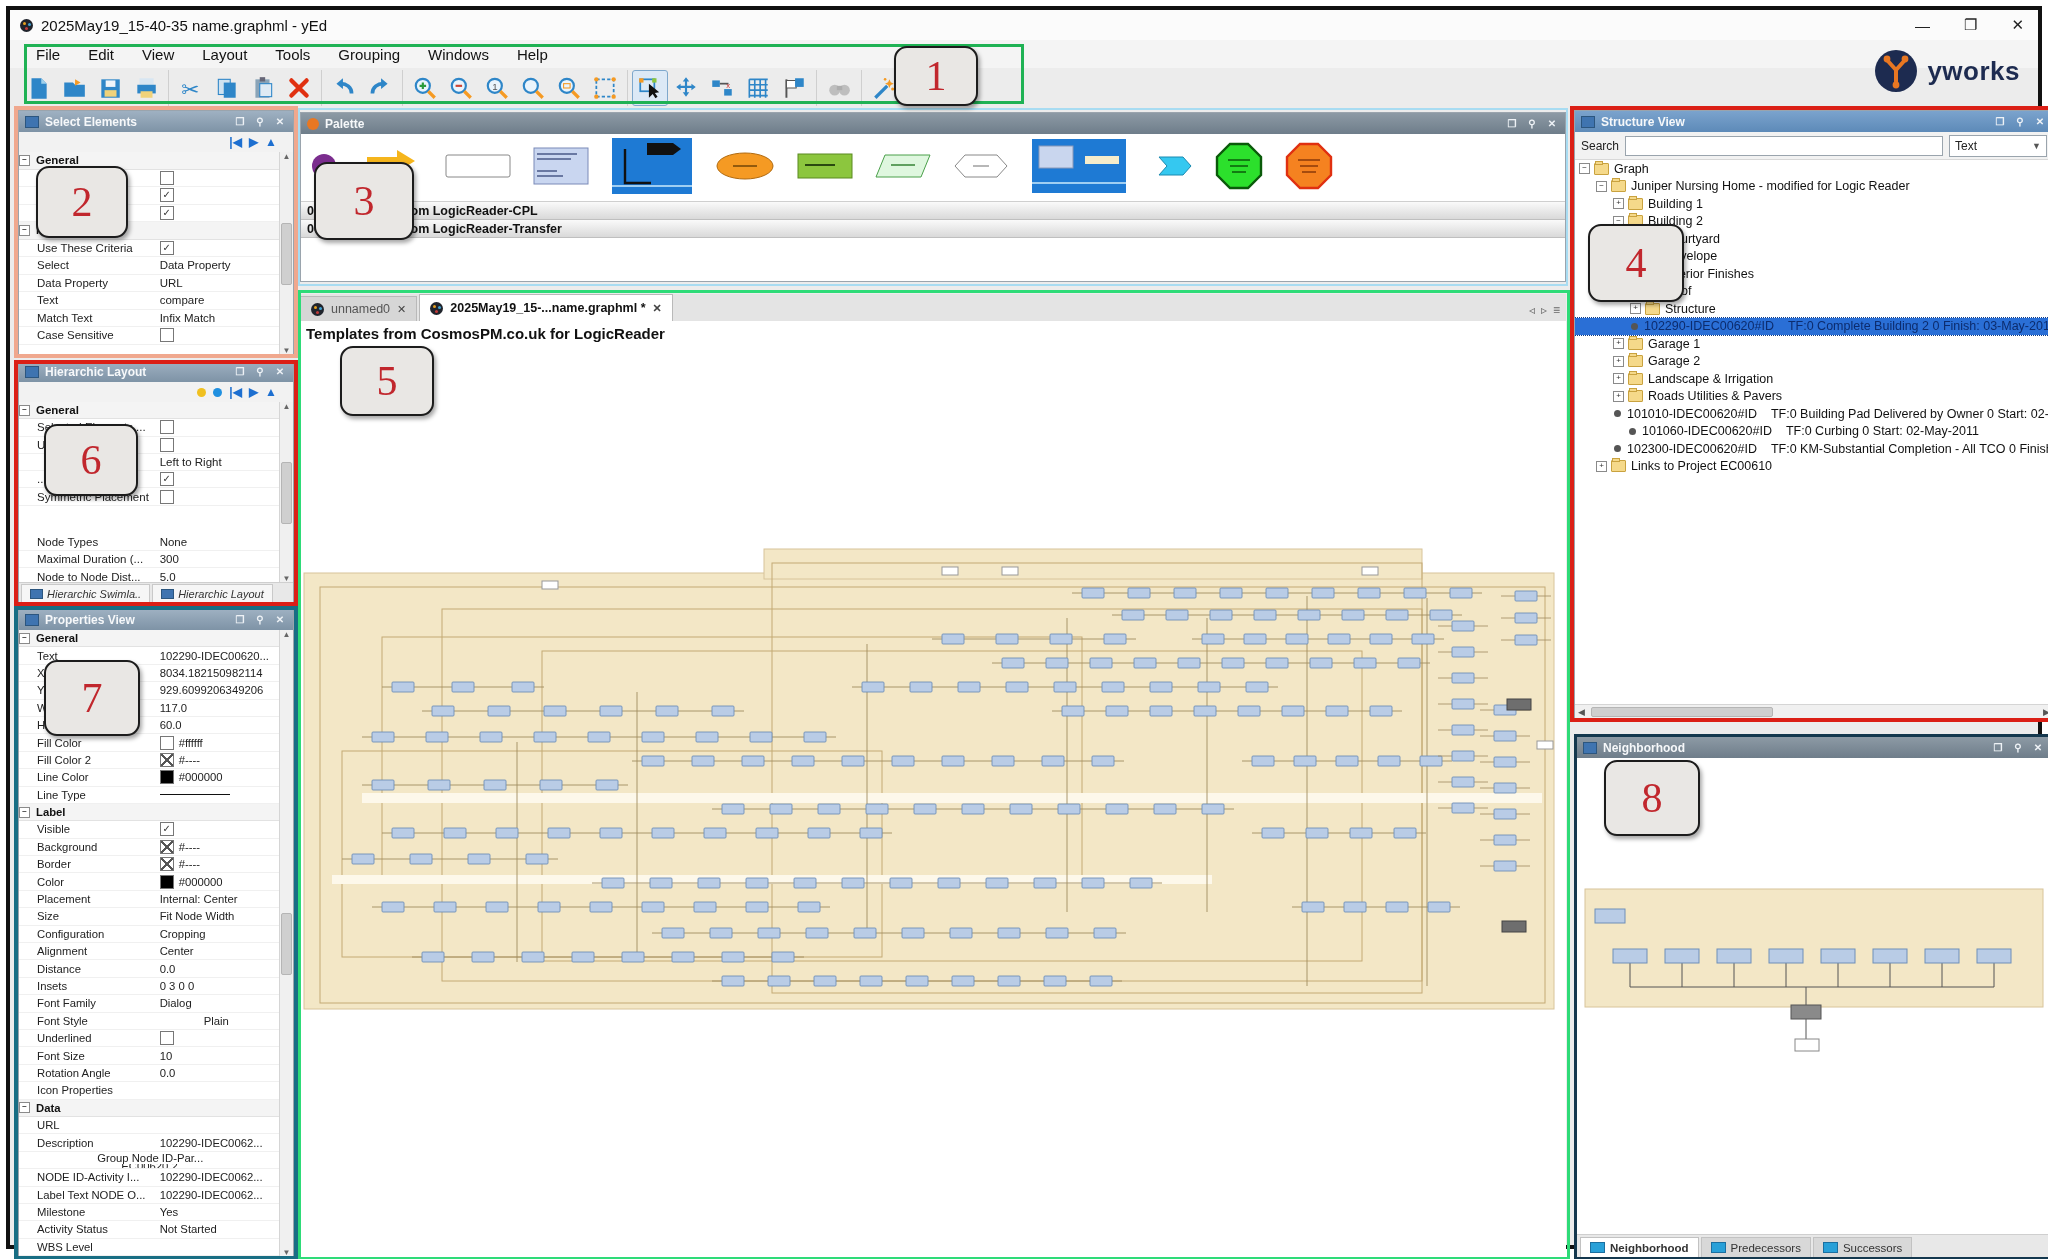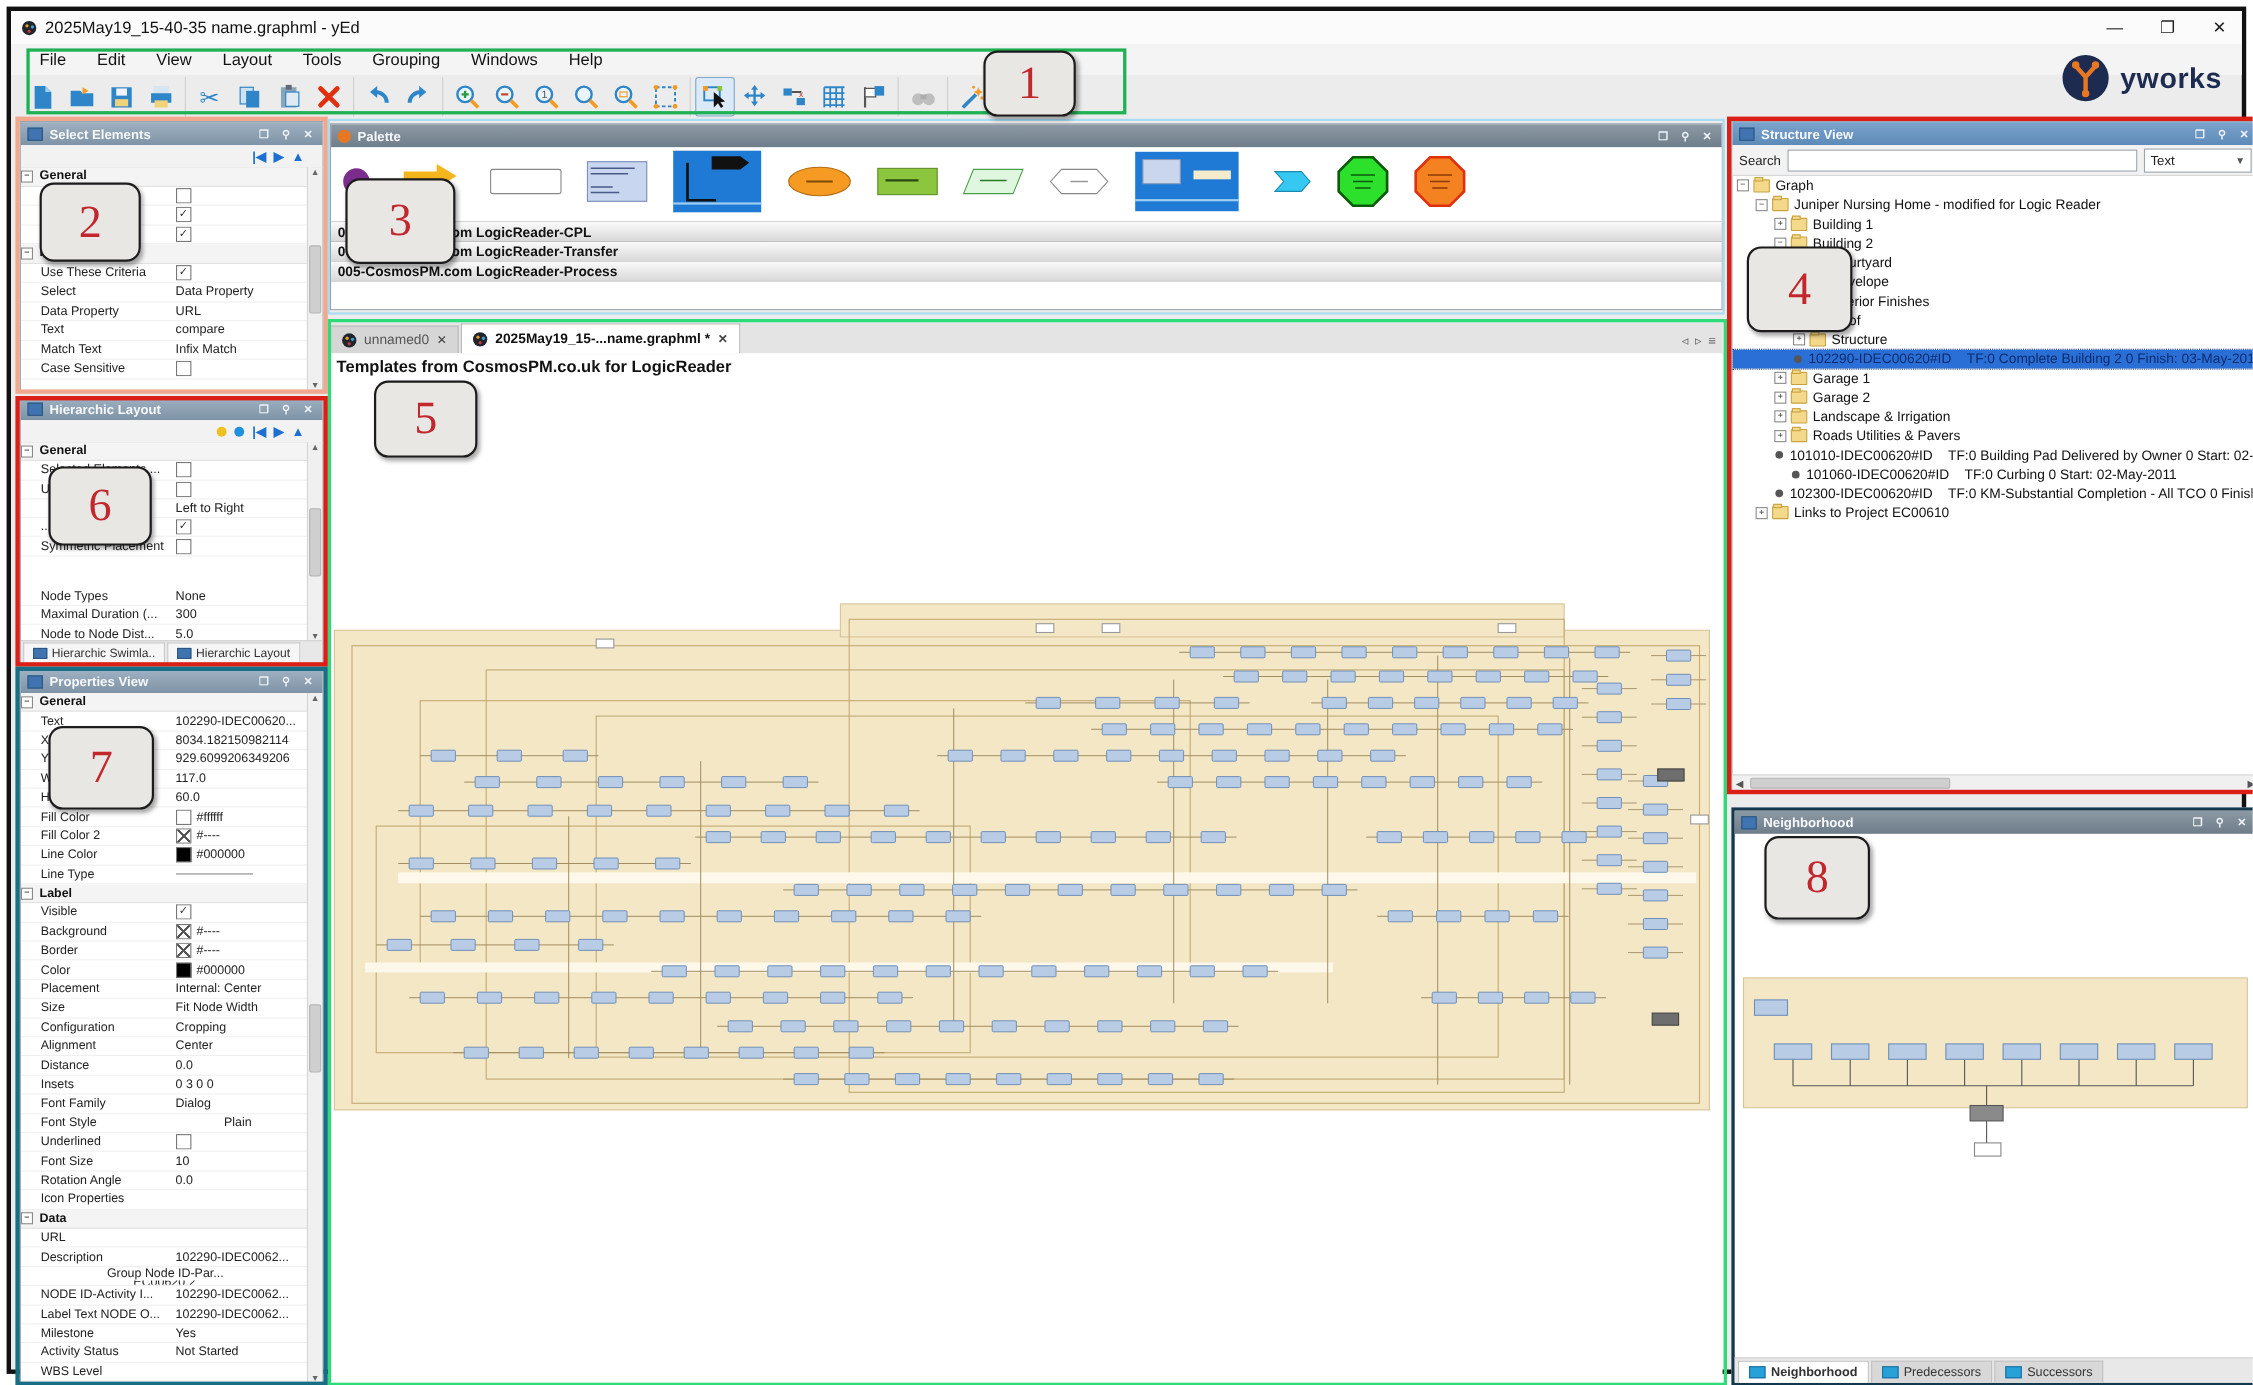--- a/index.html
+++ b/index.html
@@ -36,21 +36,21 @@
   .g-sec{display:flex;align-items:center;gap:6px;background:#f4f4f4;border-bottom:1px solid #e2e2e2;font-weight:bold;color:#111;}
   .g-sec .exp{width:9px;height:9px;border:1px solid #8a8a8a;background:#fff;font-size:8px;line-height:7px;text-align:center;color:#444;}
   .r{display:flex;align-items:center;border-bottom:1px solid #f0f0f0;color:#222;}
   .r .lab{width:47%;padding-left:18px;white-space:nowrap;overflow:hidden;}
   .r .val{flex:1;white-space:nowrap;overflow:hidden;display:flex;align-items:center;gap:5px;}
   .cb{width:12px;height:12px;border:1px solid #777;background:#fff;font-size:10px;line-height:11px;text-align:center;color:#333;}
   .lineval{width:70px;border-top:1.6px solid #111;}
   .vsb{position:absolute;top:0;right:0;width:13px;bottom:0;background:#f0f0f0;border-left:1px solid #d5d5d5;display:flex;flex-direction:column;align-items:center;justify-content:space-between;font-size:8px;color:#666;}
   .vsb .thumb{flex:0 0 60px;width:9px;background:#cfcfcf;border:1px solid #b5b5b5;border-radius:2px;}
   .ptabs{position:absolute;left:0;right:0;bottom:0;height:20px;display:flex;gap:2px;background:#e8e8e8;border-top:1px solid #cfcfcf;padding-left:2px;}
-  .ptab{display:flex;align-items:center;gap:4px;font-size:11px;color:#333;background:#f6f6f6;border:1px solid #c9c9c9;border-bottom:none;padding:0 8px;margin-top:1px;}
+  .ptab{display:flex;align-items:center;gap:4px;font-size:11px;color:#333;background:#f6f6f6;border:1px solid #c9c9c9;border-bottom:none;padding:0 8px;margin-top:1px;font-style:italic;}
   .ptab .mini{width:11px;height:8px;background:#3f74b0;border:1px solid #2c567f;}
   
   #palette .phdr{height:17px;display:flex;align-items:center;padding:0 6px;font-size:12.5px;font-weight:bold;color:#111;background:linear-gradient(#fafafa,#d9d9d9);border-bottom:1px solid #bfbfbf;}
   #pshapes{height:67px;display:flex;align-items:center;gap:22px;padding:0 10px;background:#fff;border-bottom:1px solid #cfcfcf;overflow:hidden;}
   
   #tabbar{position:absolute;display:flex;align-items:flex-end;background:#e4e4e4;border-bottom:1px solid #b9b9b9;}
   .dtab{display:flex;align-items:center;gap:7px;height:24px;padding:0 10px;font-size:12.5px;border:1px solid #b9b9b9;border-bottom:none;background:#d6d6d6;color:#555;margin-right:2px;}
   .dtab.active{background:#fff;color:#111;font-weight:bold;height:26px;}
   .tabx{color:#444;font-size:11px;}
   .yedball{width:13px;height:13px;border-radius:50%;background:#20242c;position:relative;display:inline-block;}
@@ -765,21 +765,20 @@
               <path d="M13 18h22M15 24h18M17 30h14" stroke="#0a5a0a" stroke-width="1.4"></path>
             </svg></div>
           <div><svg width="48" height="48">
               <path d="M15 2h18l13 13v18L33 46H15L2 33V15z" fill="#f58220" stroke="#e03010" stroke-width="2.4"></path>
               <path d="M13 18h22M15 24h18M17 30h14" stroke="#8a3a08" stroke-width="1.4"></path>
             </svg></div>
         </div>
     <div id="pcollapsed">
           <div class="phdr">002-CosmosPM.com LogicReader-CPL</div>
           <div class="phdr">004-CosmosPM.com LogicReader-Transfer</div>
-          <div class="phdr">005-CosmosPM.com LogicReader-Process</div>
         </div>
   </div>
 
   <div id="tabbar" style="left:290px;top:284px;width:1266px;height:27px;">
         <div class="dtab">
           <span class="yedball"></span>
           <span>unnamed0</span>
           <span class="tabx">✕</span>
         </div>
         <div class="dtab active">

